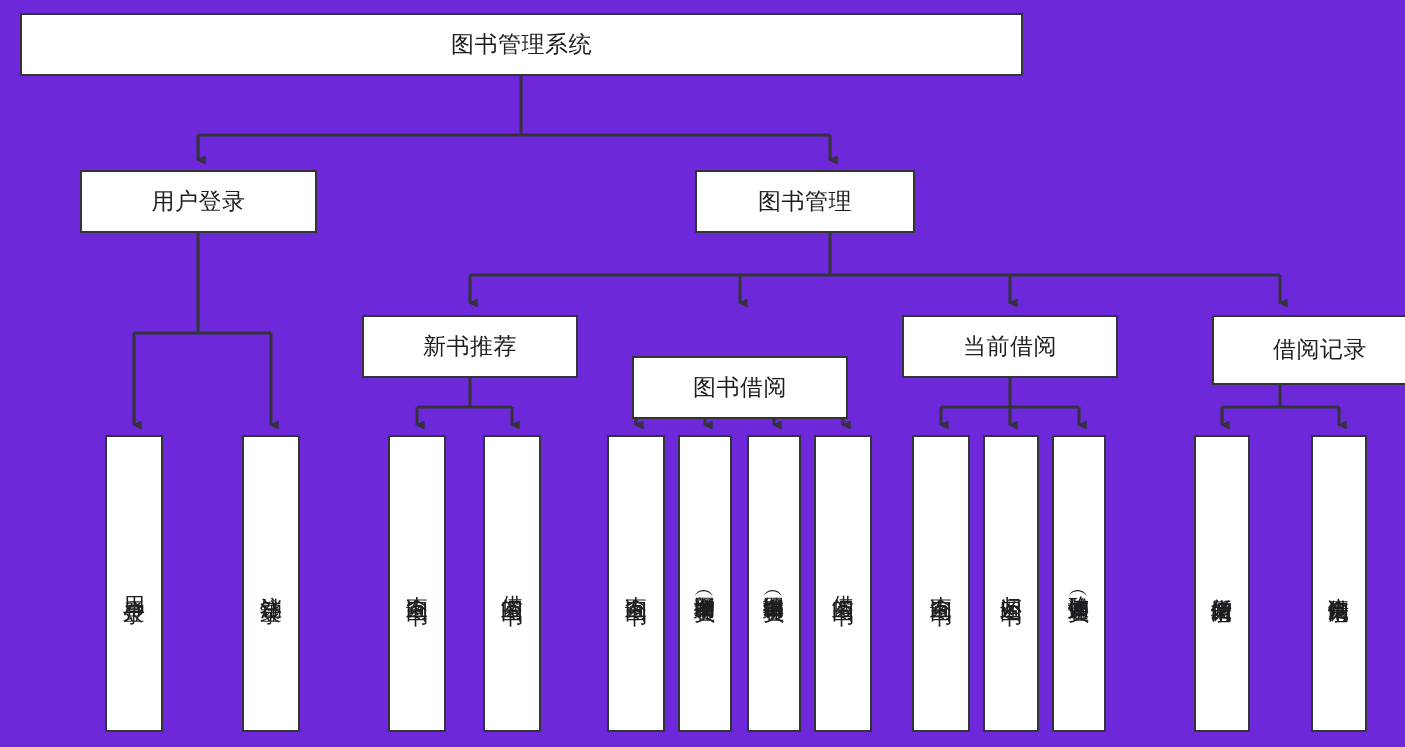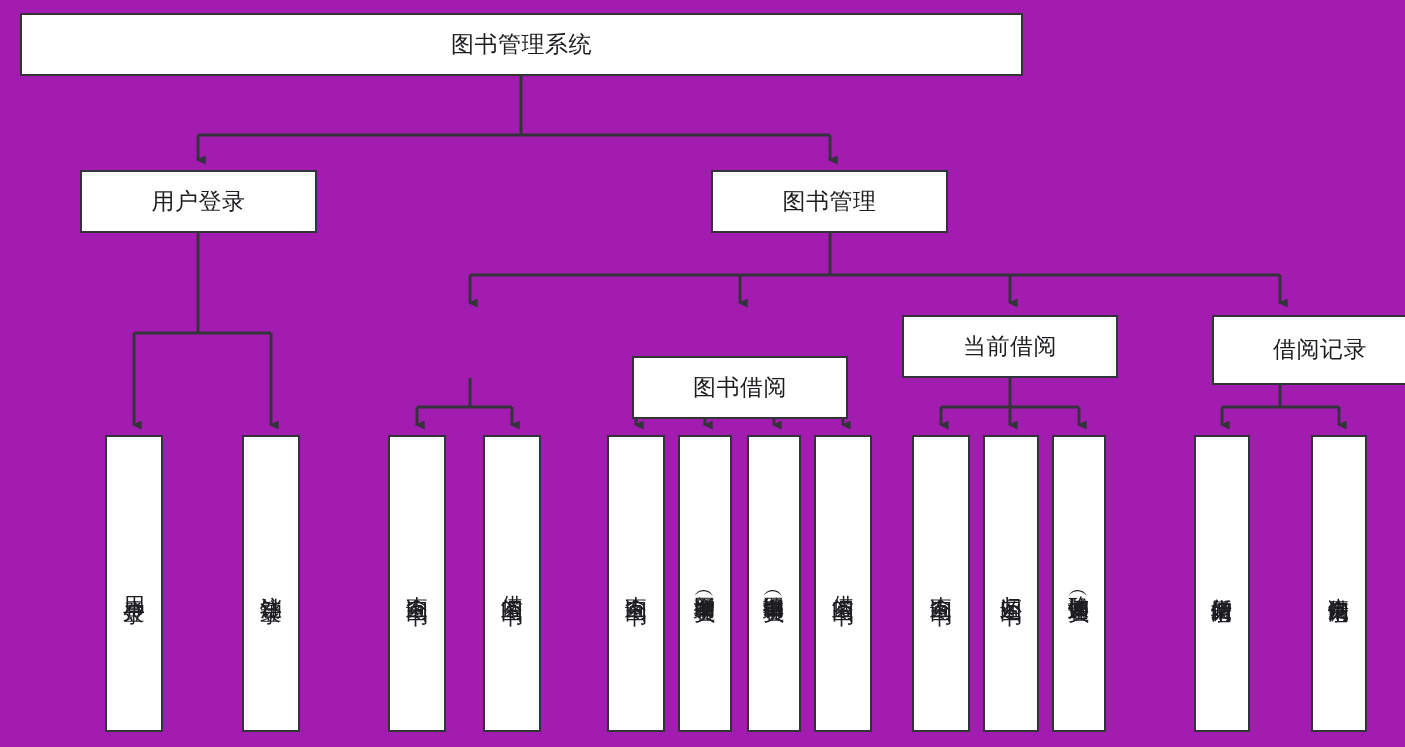--- a/index.html
+++ b/index.html
@@ -4,21 +4,21 @@
 <style>
   html, body {
     margin: 0;
     padding: 0;
     background: #ffffff;
   }
   #canvas {
     position: relative;
     width: 1405px;
     height: 747px;
-    background: #a21caf;
+    background: #6d28d9;
     font-family: "Liberation Sans", "DejaVu Sans", sans-serif;
     overflow: hidden;
   }
   svg#wires {
     position: absolute;
     left: 0;
     top: 0;
     width: 1405px;
     height: 747px;
     pointer-events: none;
@@ -126,24 +126,27 @@
     </g>
   </svg>
 
   <div class="node horiz" style="left:20px; top:13px; width:1003px; height:63px;">
     <span class="lbl">图书管理系统</span>
   </div>
 
   <div class="node horiz" style="left:80px; top:170px; width:237px; height:63px;">
     <span class="lbl">用户登录</span>
   </div>
-  <div class="node horiz" style="left:711px; top:170px; width:237px; height:63px;">
+  <div class="node horiz" style="left:695px; top:170px; width:220px; height:63px;">
     <span class="lbl">图书管理</span>
   </div>
 
+  <div class="node horiz" style="left:362px; top:315px; width:216px; height:63px;">
+    <span class="lbl">新书推荐</span>
+  </div>
   <div class="node horiz" style="left:632px; top:315px; width:216px; height:63px;margin-top:41px;">
     <span class="lbl">图书借阅</span>
   </div>
   <div class="node horiz" style="left:902px; top:315px; width:216px; height:63px;">
     <span class="lbl">当前借阅</span>
   </div>
   <div class="node horiz" style="left:1212px; top:315px; width:216px; height:70px;">
     <span class="lbl">借阅记录</span>
   </div>
 

